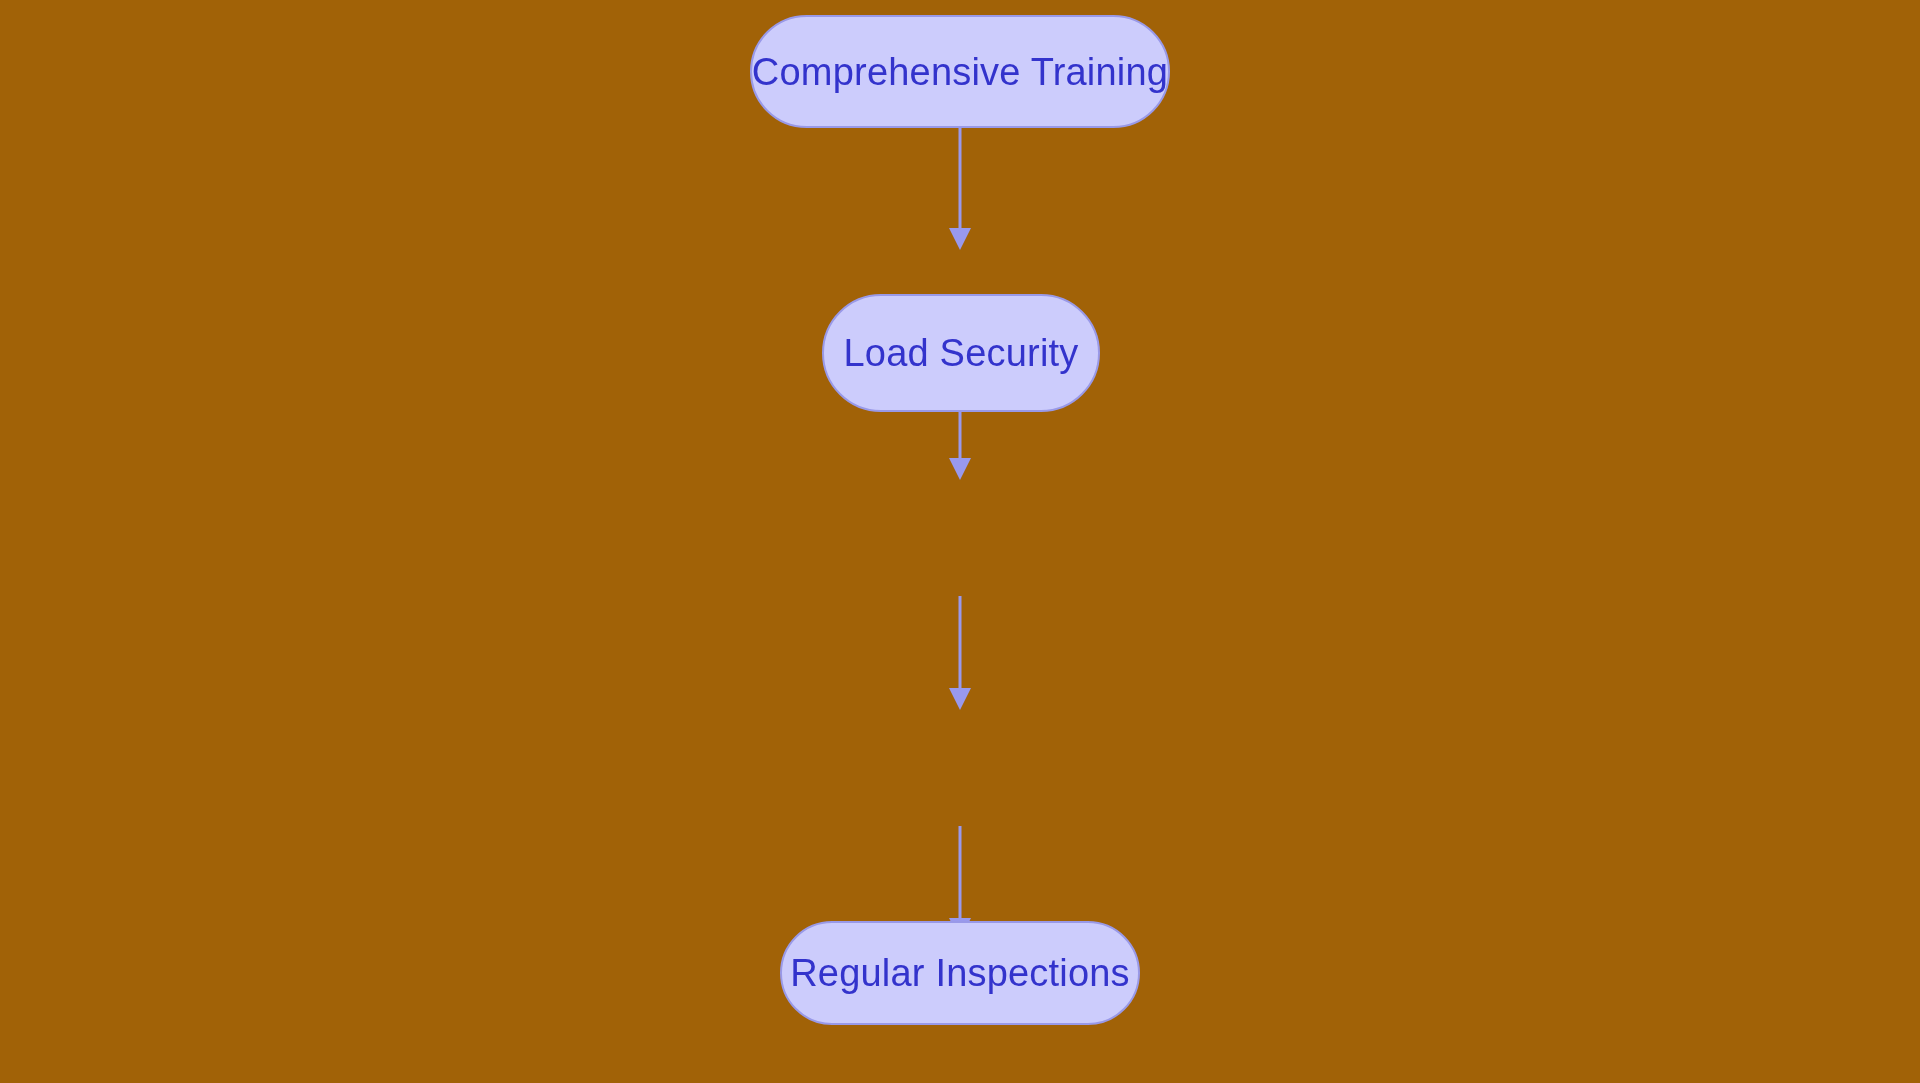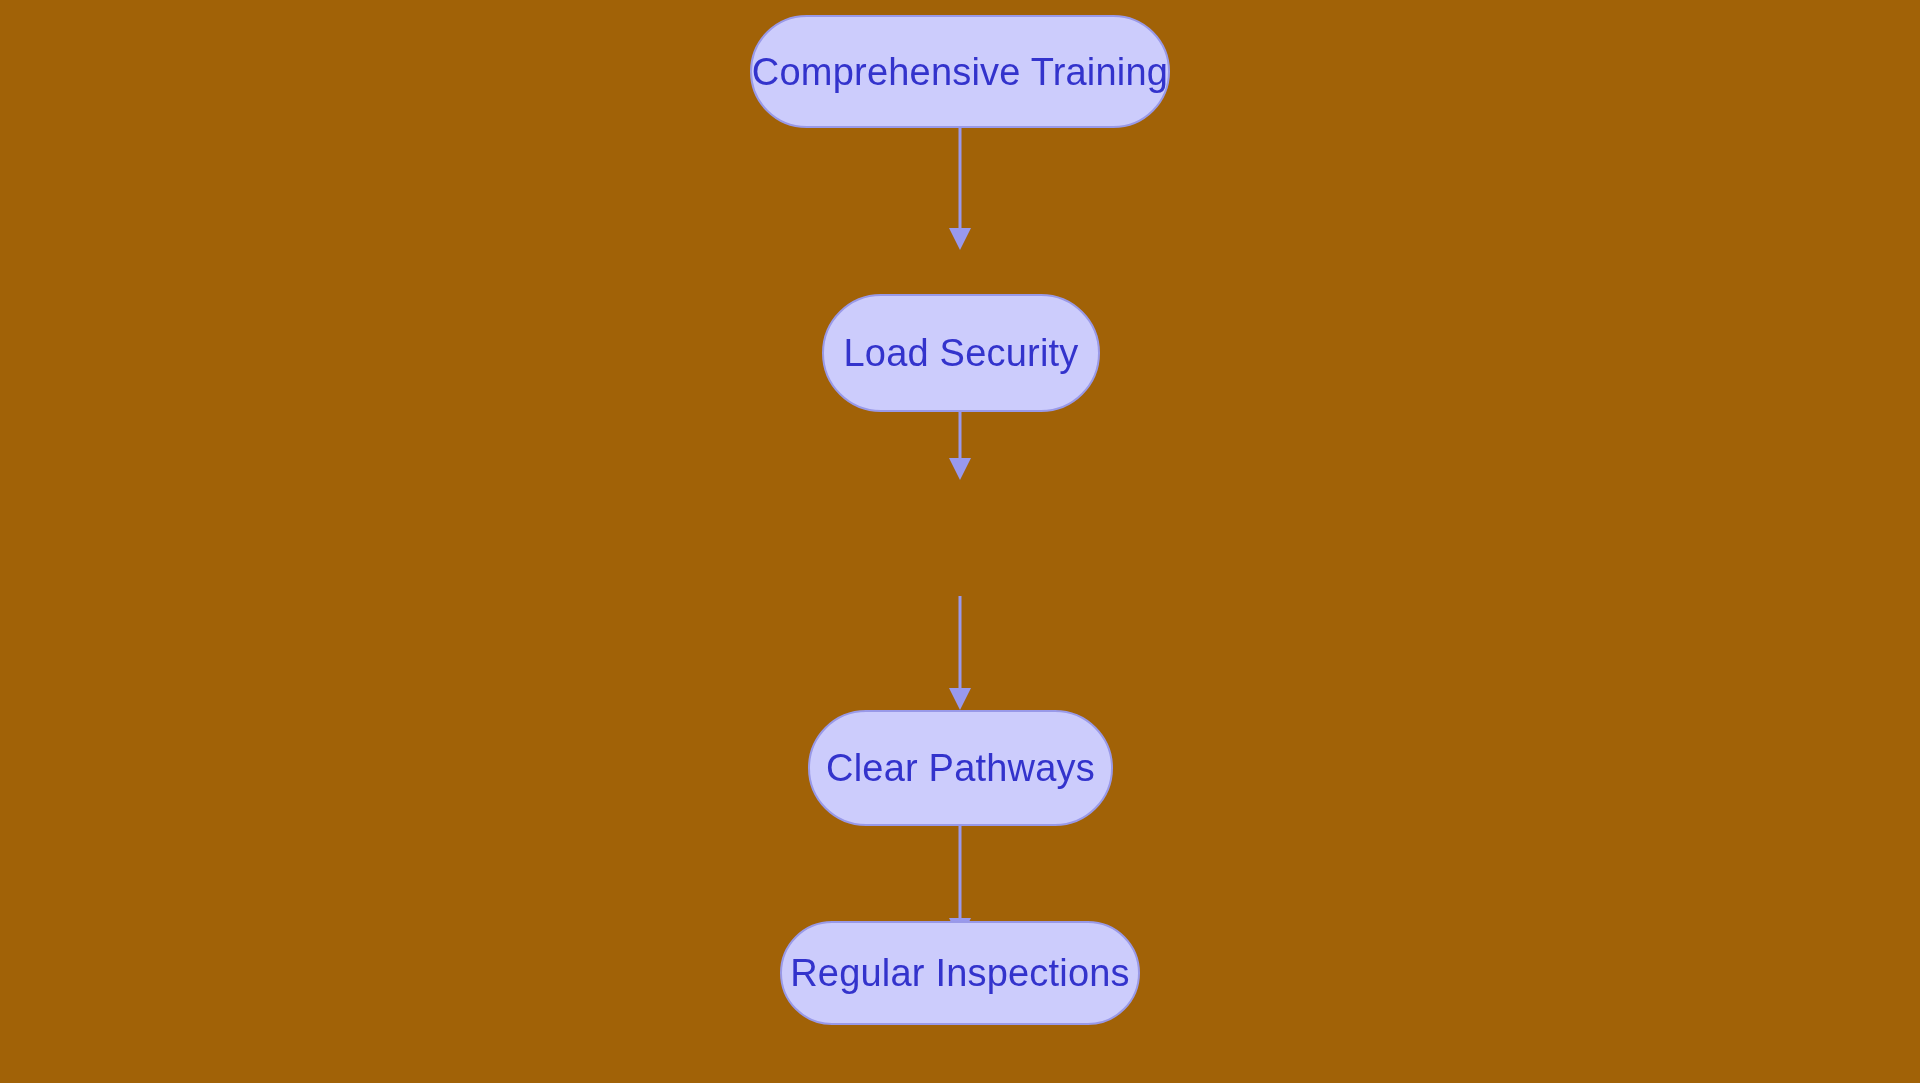--- a/index.html
+++ b/index.html
@@ -104,21 +104,18 @@
 
   <div class="node node-1">
     <span class="node-label">Comprehensive Training</span>
   </div>
 
   <div class="node node-2">
     <span class="node-label">Load Security</span>
   </div>
 
 
-  <div class="node node-4">
-    <span class="node-label">Clear Pathways</span>
-  </div>
 
   <div class="node node-5">
     <span class="node-label">Regular Inspections</span>
   </div>
 
 </div>
 
 </body></html>

